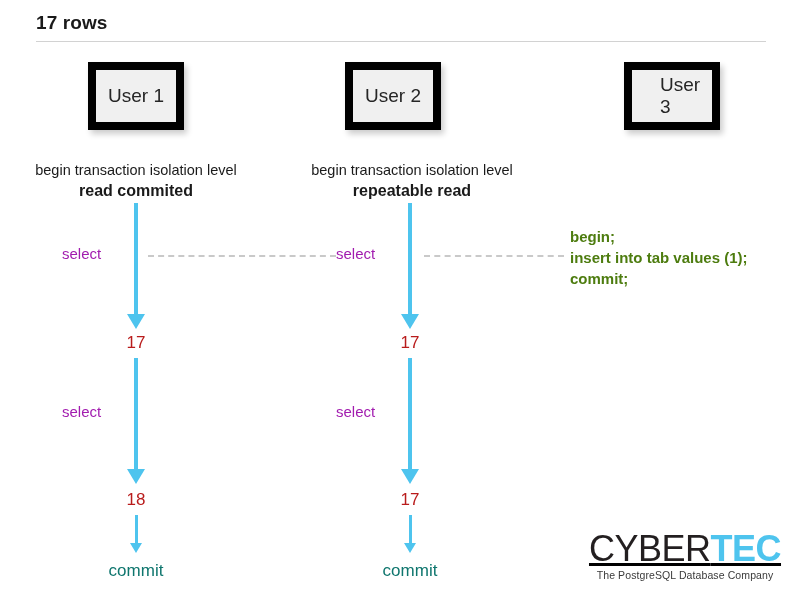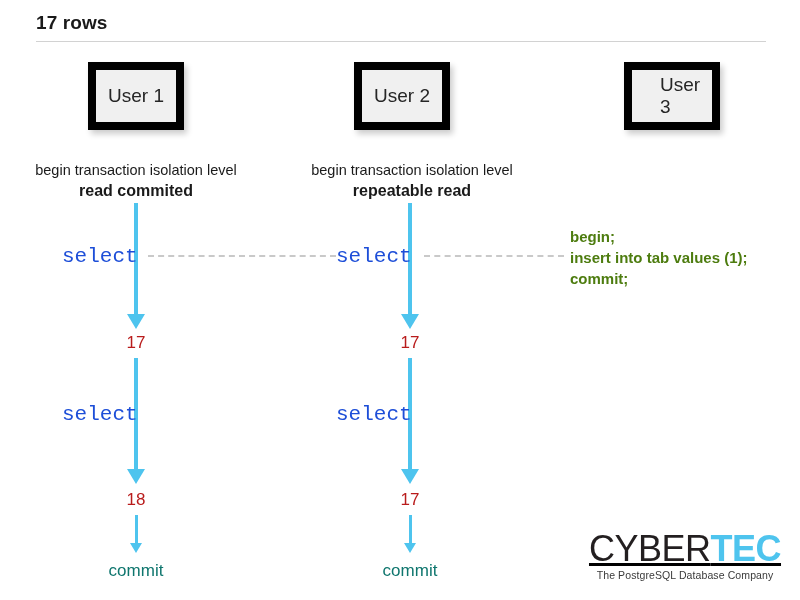--- a/index.html
+++ b/index.html
@@ -49,21 +49,21 @@
     box-shadow: 3px 4px 6px rgba(0,0,0,0.20);
     display: flex;
     align-items: center;
     justify-content: center;
   }
   .user-box span {
     font-size: 19px;
     color: #262626;
   }
   #user-box-1 { left: 88px;  top: 62px; }
-  #user-box-2 { left: 354px; top: 62px; }
+  #user-box-2 { left: 345px; top: 62px; }
   #user-box-3 { left: 624px; top: 62px; padding-left: 28px; }
 
   
   .iso-block {
     position: absolute;
     text-align: center;
     width: 300px;
     color: #1a1a1a;
   }
   #iso-1 { left: -14px; top: 160px; }
@@ -126,24 +126,23 @@
     top: 255px;
     height: 0;
     border-top: 2px dashed #c9c9c9;
   }
   #dash-left  { left: 148px; width: 188px; }
   #dash-right { left: 424px; width: 140px; }
 
   
   .step-label {
     position: absolute;
-    font-size: 21px;
-    color: #1d4ed8;
-    white-space: nowrap;
-    font-family: Liberation Mono, monospace;
+    font-size: 15px;
+    color: #a21caf;
+    white-space: nowrap;
   }
   .value-label {
     position: absolute;
     font-size: 17px;
     color: #b91c1c;
     text-align: center;
     width: 60px;
     white-space: nowrap;
   }
   .commit-label {

